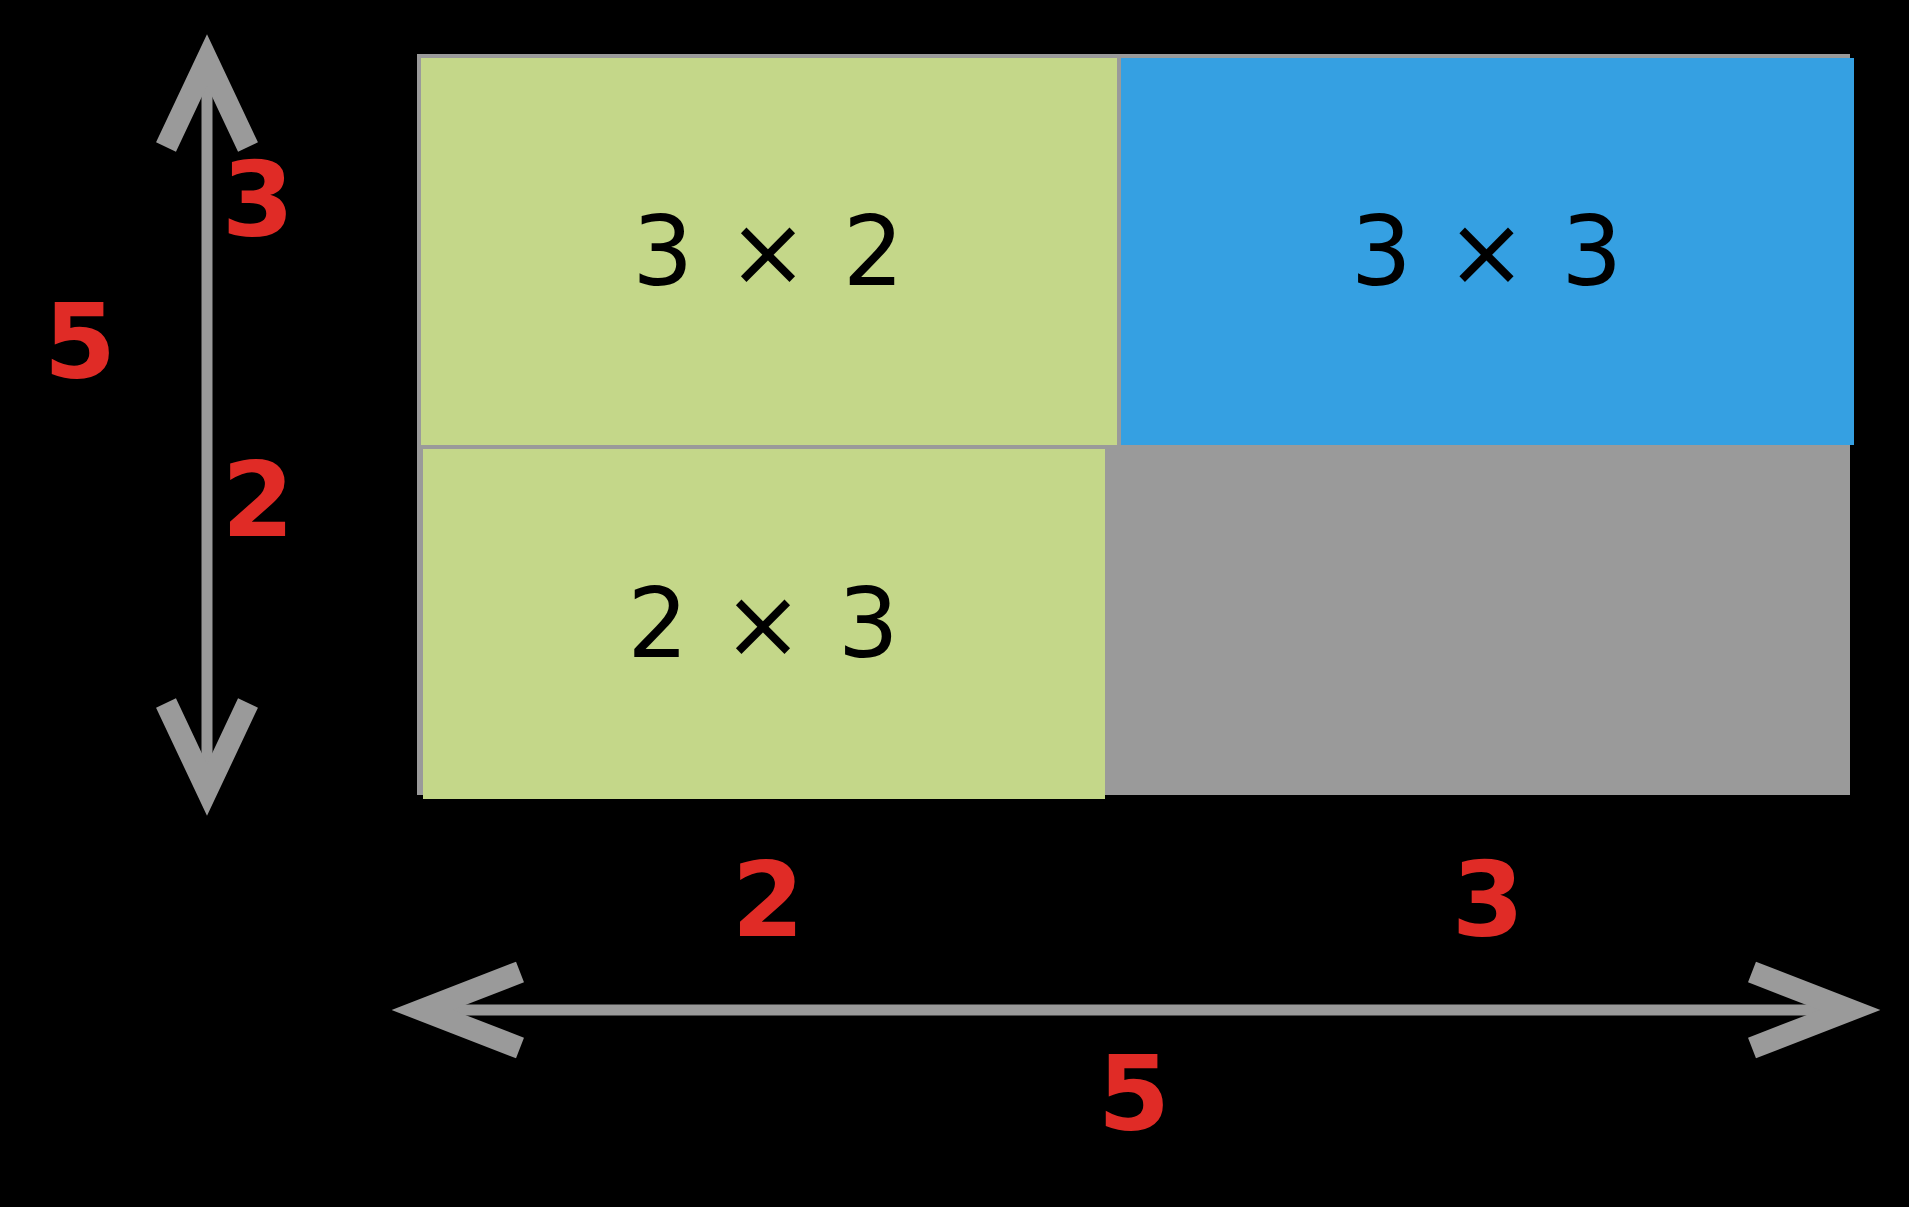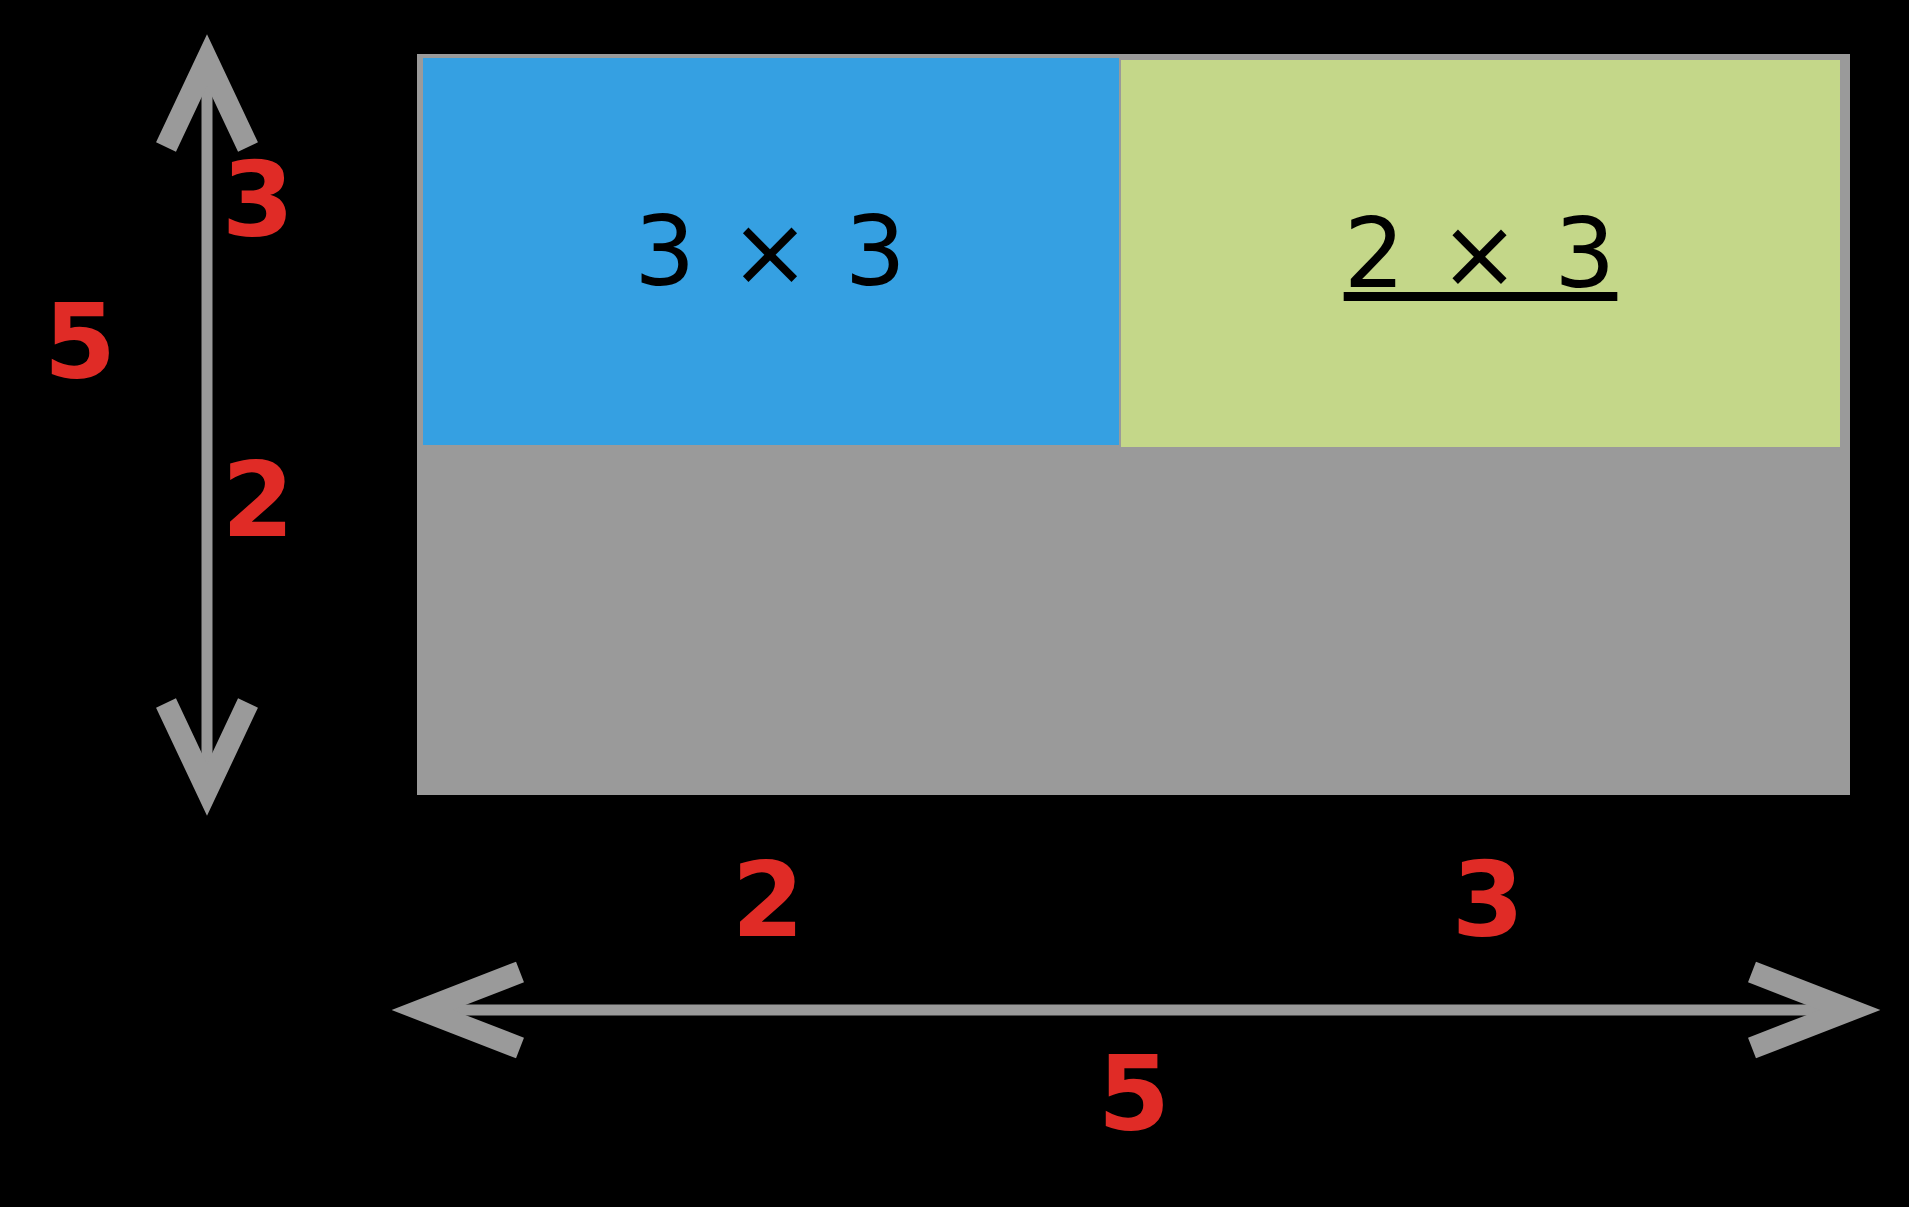--- a/index.html
+++ b/index.html
@@ -43,21 +43,21 @@
     font-size: 96px;
     font-weight: 400;
     color: #000000;
     letter-spacing: 2px;
     box-sizing: border-box;
     margin: 0;
   }
   .cell.tl { margin: 0 2px 2px 0; }
   .cell.tr { margin: 0 0 2px 2px; }
   .cell.bl { margin: 2px 2px 0 0; }
-  .cell.br { margin: 2px 14px 0 2px; text-decoration: underline; }
+  .cell.br { margin: 2px 14px 0 2px; }
 
   
   .lbl {
     position: absolute;
     color: #e02b26;
     font-weight: bold;
     font-size: 104px;
     line-height: 1;
     white-space: nowrap;
     text-align: center;
@@ -93,20 +93,23 @@
     </g>
 
     <g>
       <line x1="425" y1="1010" x2="1847" y2="1010" stroke="#9a9a9a" stroke-width="11"></line>
       <polyline points="520,972 422,1010 520,1048" fill="none" stroke="#9a9a9a" stroke-width="22" stroke-linejoin="miter"></polyline>
       <polyline points="1752,972 1850,1010 1752,1048" fill="none" stroke="#9a9a9a" stroke-width="22" stroke-linejoin="miter"></polyline>
     </g>
   </svg>
 
   <div class="grid">
+    <div class="cell tl" style="background:#c4d789">
+      <span>3 × 2</span>
+    </div>
     <div class="cell tr" style="background:#35a0e2">
       <span>3 × 3</span>
     </div>
     <div class="cell br" style="background:#c4d789">
       <span>2 × 3</span>
     </div>
   </div>
 
   <div class="lbl lbl-3-left">3</div>
   <div class="lbl lbl-2-left">2</div>

